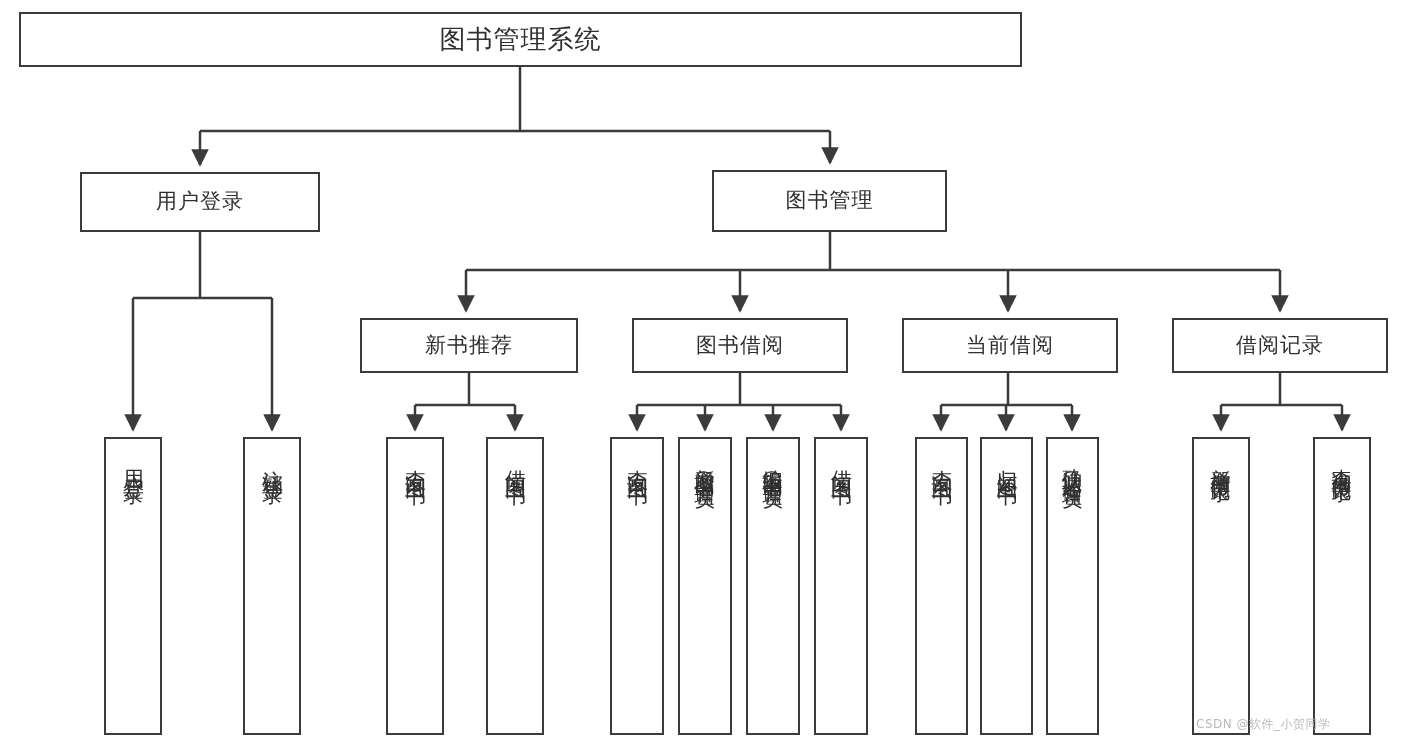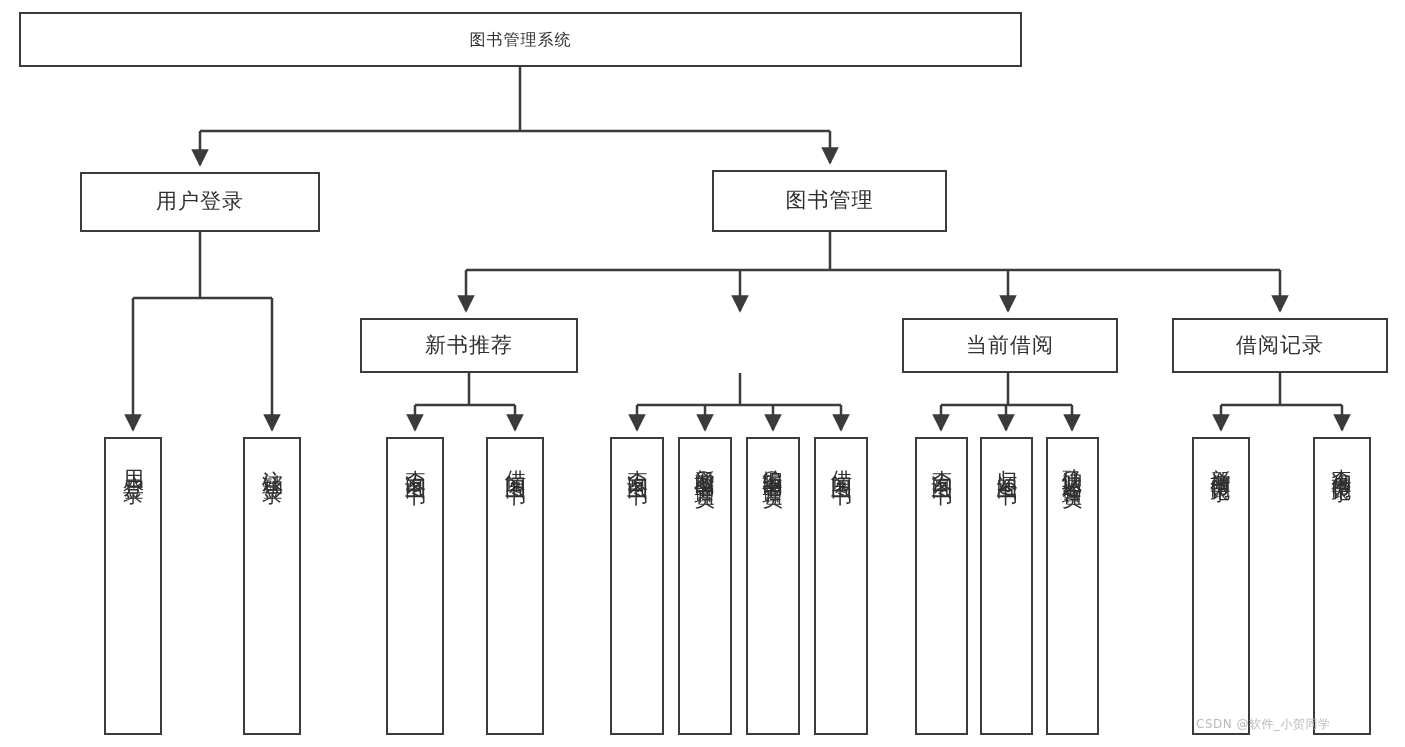--- a/index.html
+++ b/index.html
@@ -42,21 +42,21 @@
     line-height: 1.22;
     color: #2f2f2f;
   }
   
   .node.horiz .label {
     font-size: 21px;
     letter-spacing: 1px;
     white-space: nowrap;
   }
   .node.root .label {
-    font-size: 16px;
+    font-size: 26px;
   }
   
   .node.vert {
     align-items: flex-start;
     justify-content: center;
     padding-top: 14px;
   }
   .node.vert .label {
     writing-mode: vertical-rl;
     text-orientation: upright;
@@ -139,20 +139,23 @@
   <div class="node horiz" style="left:80px; top:172px; width:240px; height:60px;">
     <span class="label">用户登录</span>
   </div>
   <div class="node horiz" style="left:360px; top:318px; width:218px; height:55px;">
     <span class="label">新书推荐</span>
   </div>
 
   <div class="node horiz" style="left:712px; top:170px; width:235px; height:62px;">
     <span class="label">图书管理</span>
   </div>
+  <div class="node horiz" style="left:632px; top:318px; width:216px; height:55px;">
+    <span class="label">图书借阅</span>
+  </div>
   <div class="node horiz" style="left:1172px; top:318px; width:216px; height:55px;">
     <span class="label">借阅记录</span>
   </div>
   <div class="node horiz" style="left:902px; top:318px; width:216px; height:55px;">
     <span class="label">当前借阅</span>
   </div>
 
   <div class="node vert" style="left:104px; top:437px; width:58px; height:298px;">
     <span class="label">用户登录</span>
   </div>

